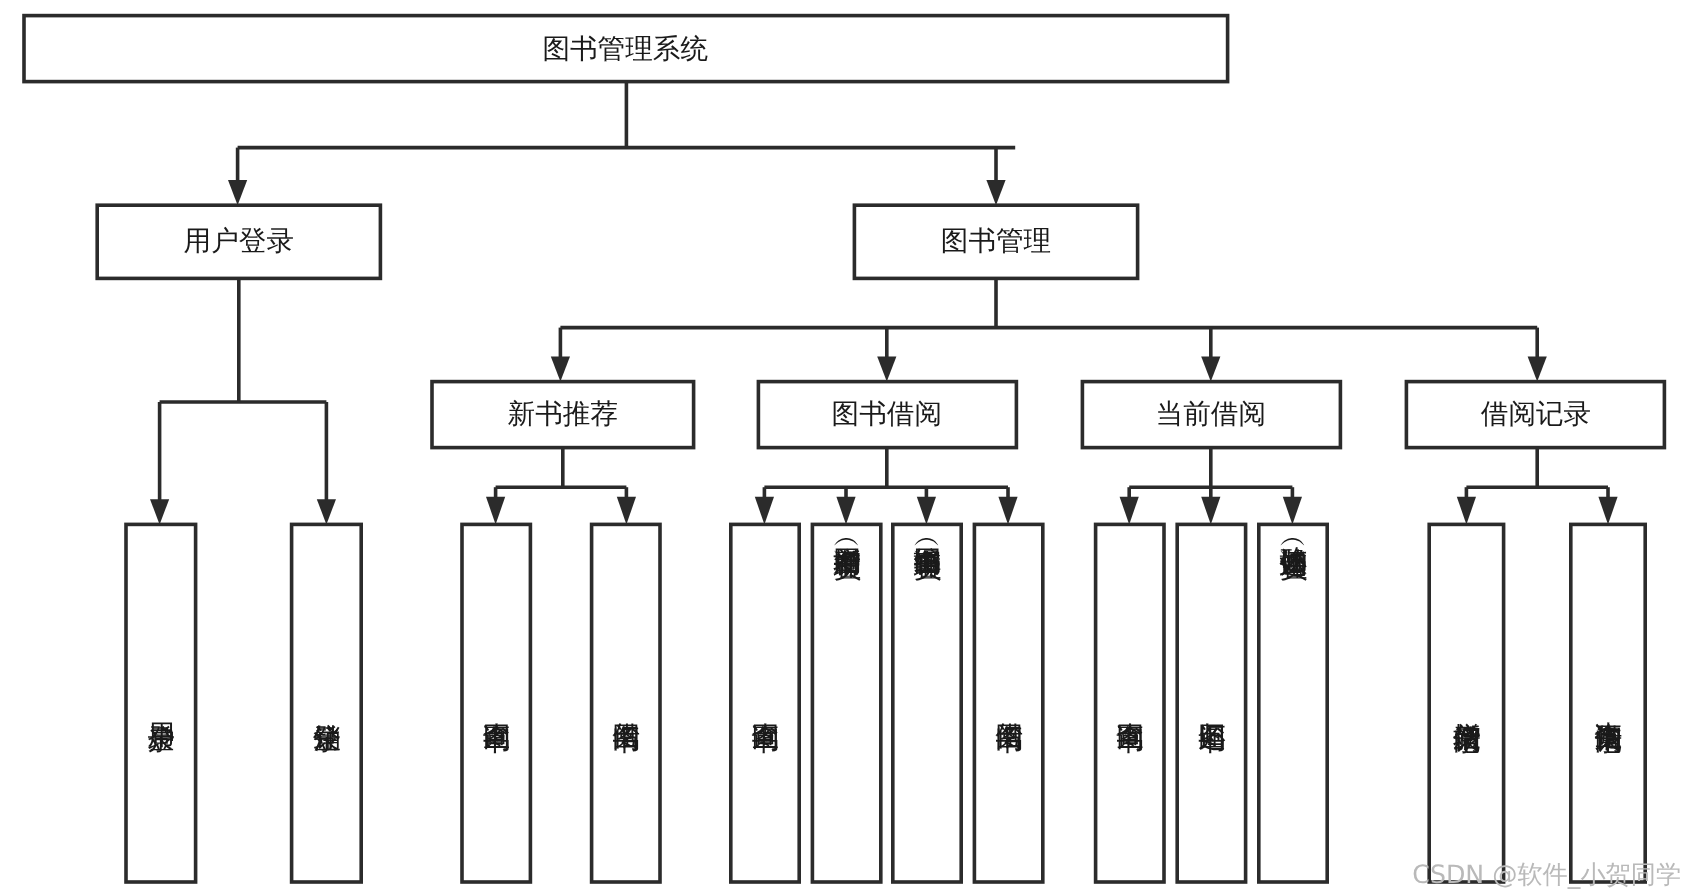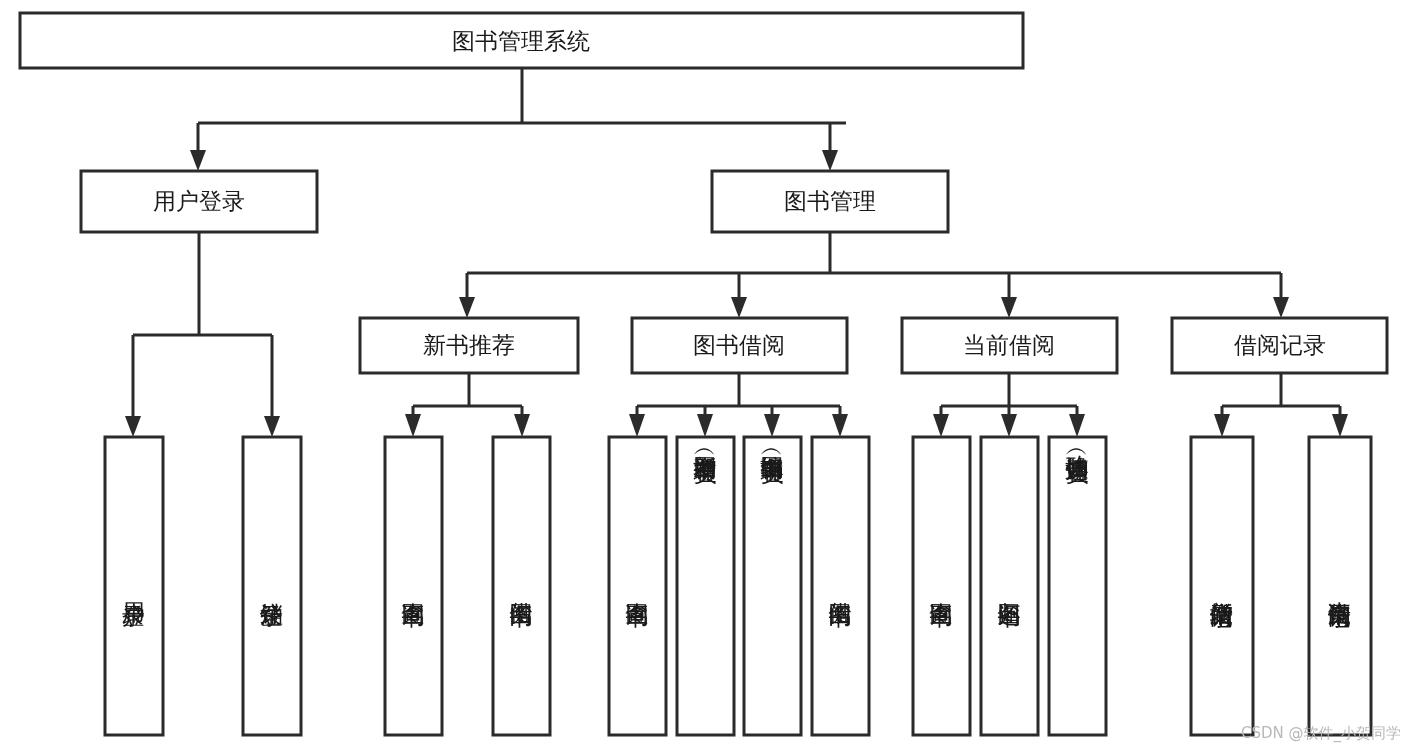--- a/index.html
+++ b/index.html
@@ -64,21 +64,21 @@
     color: #1a1a1a;
     letter-spacing: 1px;
     white-space: nowrap;
     text-align: center;
   }
   .watermark {
     position: absolute;
     right: 4px;
     bottom: 4px;
     font-family: "DejaVu Sans", "Liberation Sans", sans-serif;
-    font-size: 15px;
+    font-size: 21px;
     color: #b9b9b9;
     white-space: nowrap;
     pointer-events: none;
   }
 </style>
 </head>
 <body>
 
 <div id="diagram-root">
 

